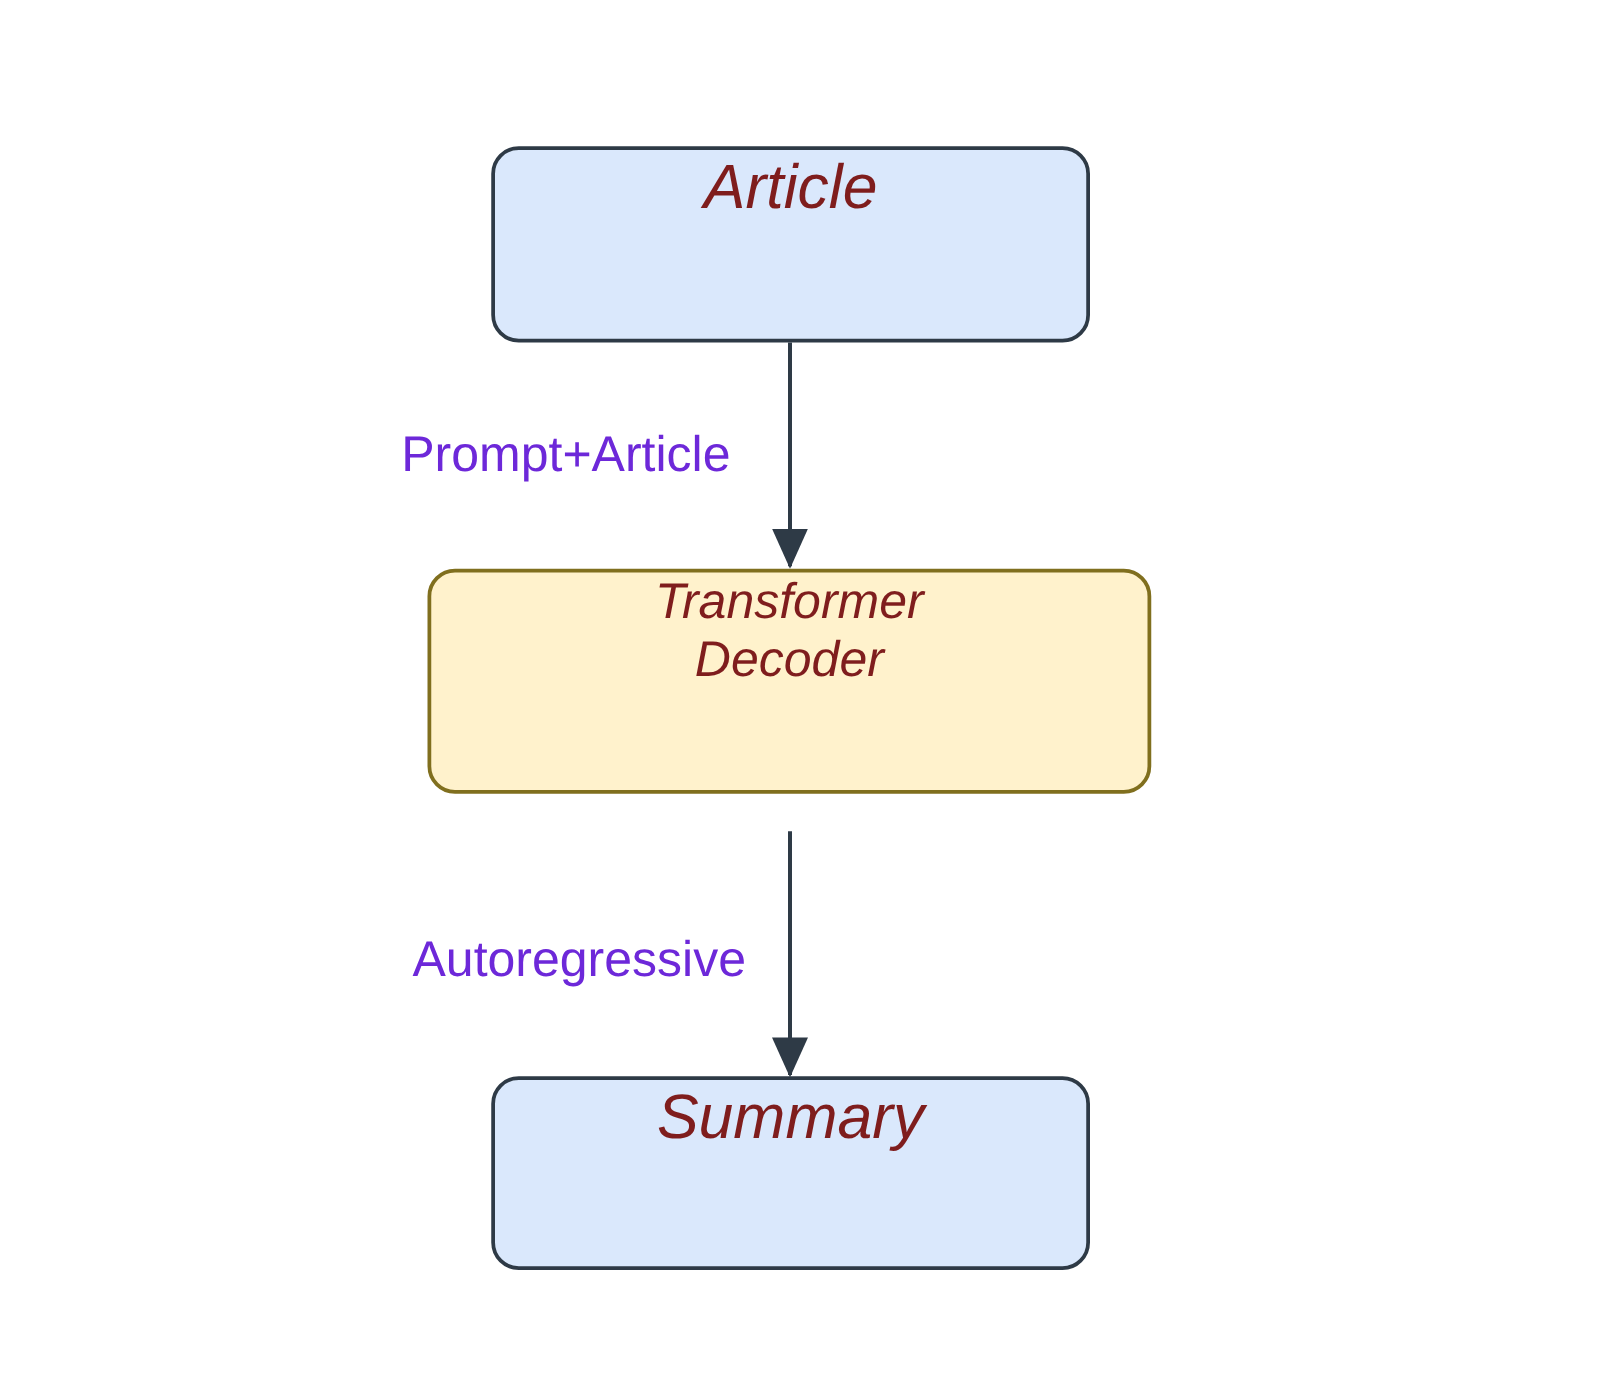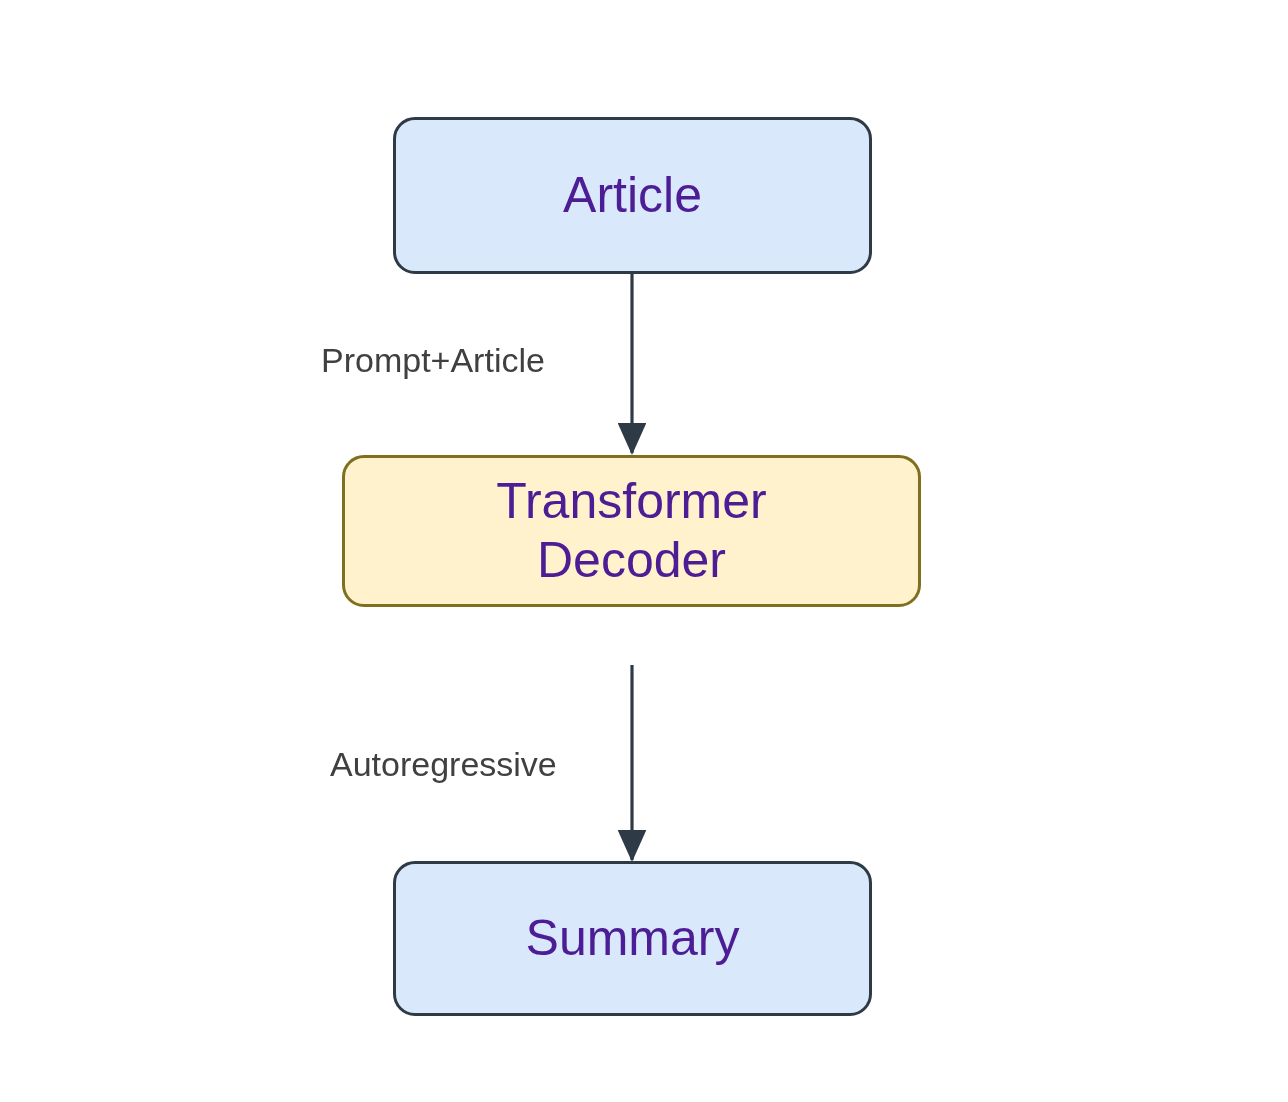--- a/index.html
+++ b/index.html
@@ -20,27 +20,27 @@
     position: absolute;
     inset: 0;
     width: 1288px;
     height: 1102px;
   }
 
   .node {
     position: absolute;
     box-sizing: border-box;
     display: flex;
-    align-items: center;
     justify-content: center;
     text-align: center;
-    color: #4c1d95;
+    color: #7f1d1d;
     line-height: 1.18;
     white-space: pre-line;
     user-select: none;
+    font-style: italic;
   }
 
   .node-blue {
     background: #dae8fc;
     border: 3px solid #2e3a46;
     border-radius: 22px;
   }
 
   .node-yellow {
     background: #fff2cc;
@@ -53,36 +53,36 @@
     top: 117px;
     width: 479px;
     height: 157px;
     font-size: 50px;
   }
 
   #node-transformer-decoder {
     left: 342px;
     top: 455px;
     width: 579px;
-    height: 152px;
-    font-size: 50px;
+    height: 180px;
+    font-size: 40px;
   }
 
   #node-summary {
     left: 393px;
     top: 861px;
     width: 479px;
     height: 155px;
     font-size: 50px;
   }
 
   .edge-label {
     position: absolute;
-    color: #404040;
-    font-size: 34px;
+    color: #6d28d9;
+    font-size: 40px;
     line-height: 1.1;
     white-space: nowrap;
     user-select: none;
   }
 
   #edge-label-prompt-article {
     left: 321px;
     top: 342px;
   }
 

